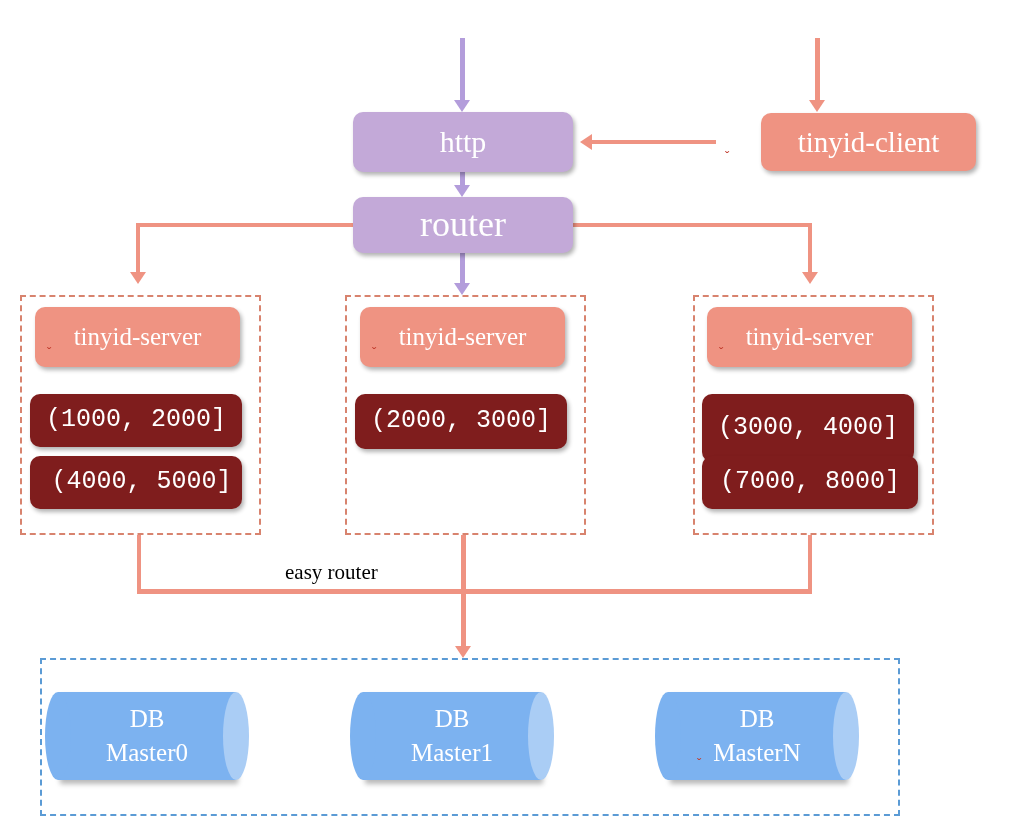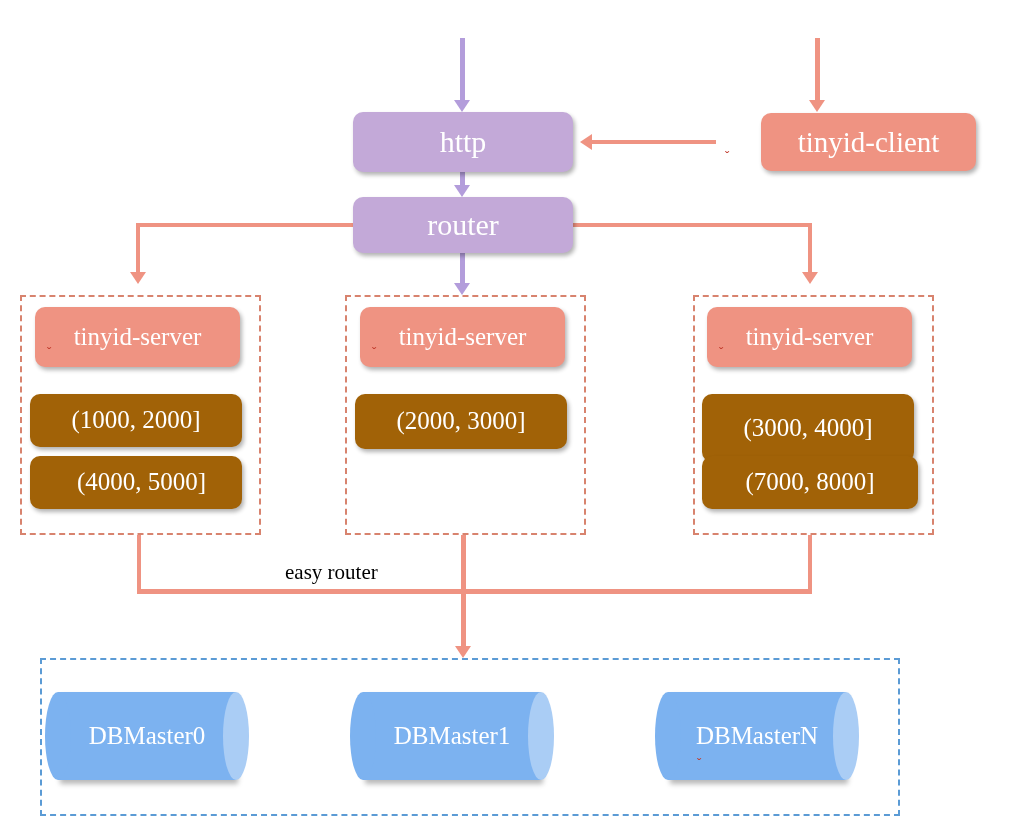--- a/index.html
+++ b/index.html
@@ -34,21 +34,22 @@
     user-select: none;
     white-space: nowrap;
   }
   .node.purple {
     background: #c3a9d8;
   }
   .node.salmon {
     background: #ef9382;
   }
   .node.blue {
-    background: #a16207;
+    background: #7f1d1d;
+    font-family: Liberation Mono, monospace;
   }
 
   
   .group-box {
     position: absolute;
     box-sizing: border-box;
     border: 2px dashed #d8836e;
     background: transparent;
   }
   .db-box {
@@ -118,21 +119,21 @@
     border-radius: 50%;
     background: #7cb2f0;
   }
   .cyl-label {
     position: absolute;
     left: 0;
     top: 0;
     width: 100%;
     height: 100%;
     display: flex;
-    flex-direction: row;
+    flex-direction: column;
     align-items: center;
     justify-content: center;
     color: #ffffff;
     font-size: 25px;
     line-height: 1.35;
     z-index: 3;
     user-select: none;
     white-space: nowrap;
   }
 
@@ -188,21 +189,21 @@
   <div class="line" style="left:137px; top:589px; width:675px; height:5px;"></div>
   <div class="line" style="left:808px; top:535px; width:4px; height:58px;"></div>
 
   <div class="line" style="left:461px; top:535px; width:5px; height:115px;"></div>
   <div class="arrow-down" style="left:455px; top:646px;"></div>
 
   <div class="node purple" style="left:353px; top:112px; width:220px; height:60px; font-size:30px;">
     <span>http</span>
   </div>
 
-  <div class="node purple" style="left:353px; top:197px; width:220px; height:56px; font-size:30px;">
+  <div class="node purple" style="left:353px; top:197px; width:220px; height:56px; font-size:36px;">
     <span>router</span>
   </div>
 
   <div class="node salmon" style="left:713px; top:113px; width:215px; height:58px; font-size:29px;margin-left:48px;">
     <span>tinyid-client</span>
   </div>
   <span class="redmark" style="left:725px; top:150px;">ˇ</span>
 
   <div class="group-box" style="left:20px; top:295px; width:241px; height:240px;">
   </div>

